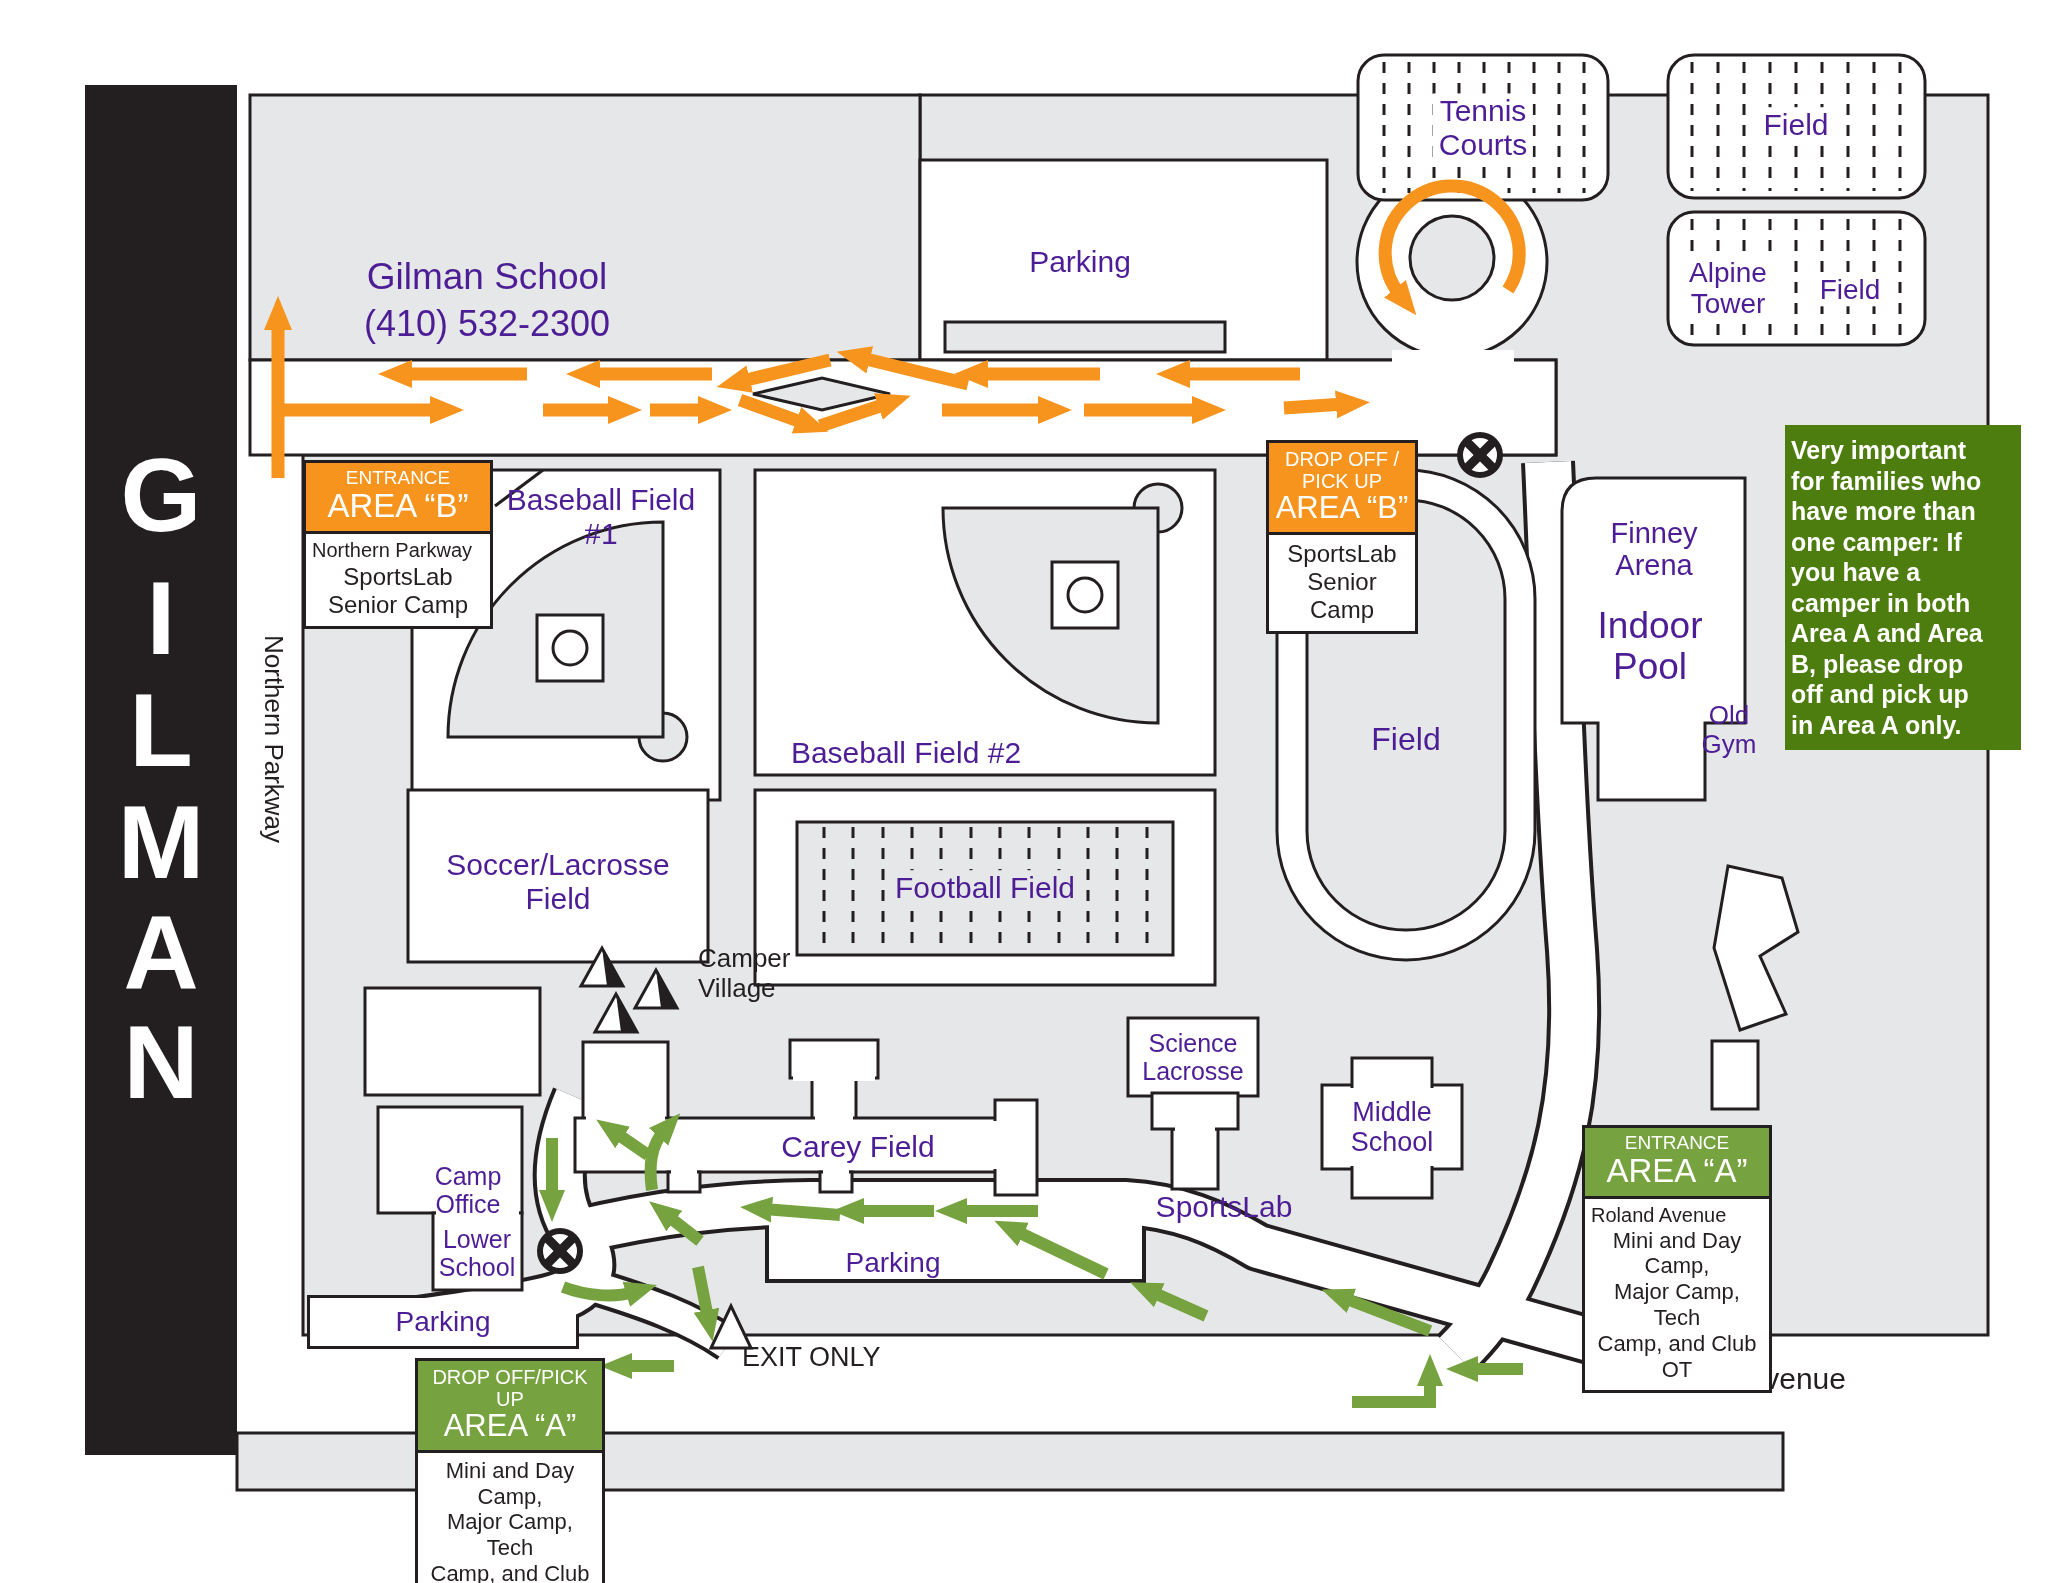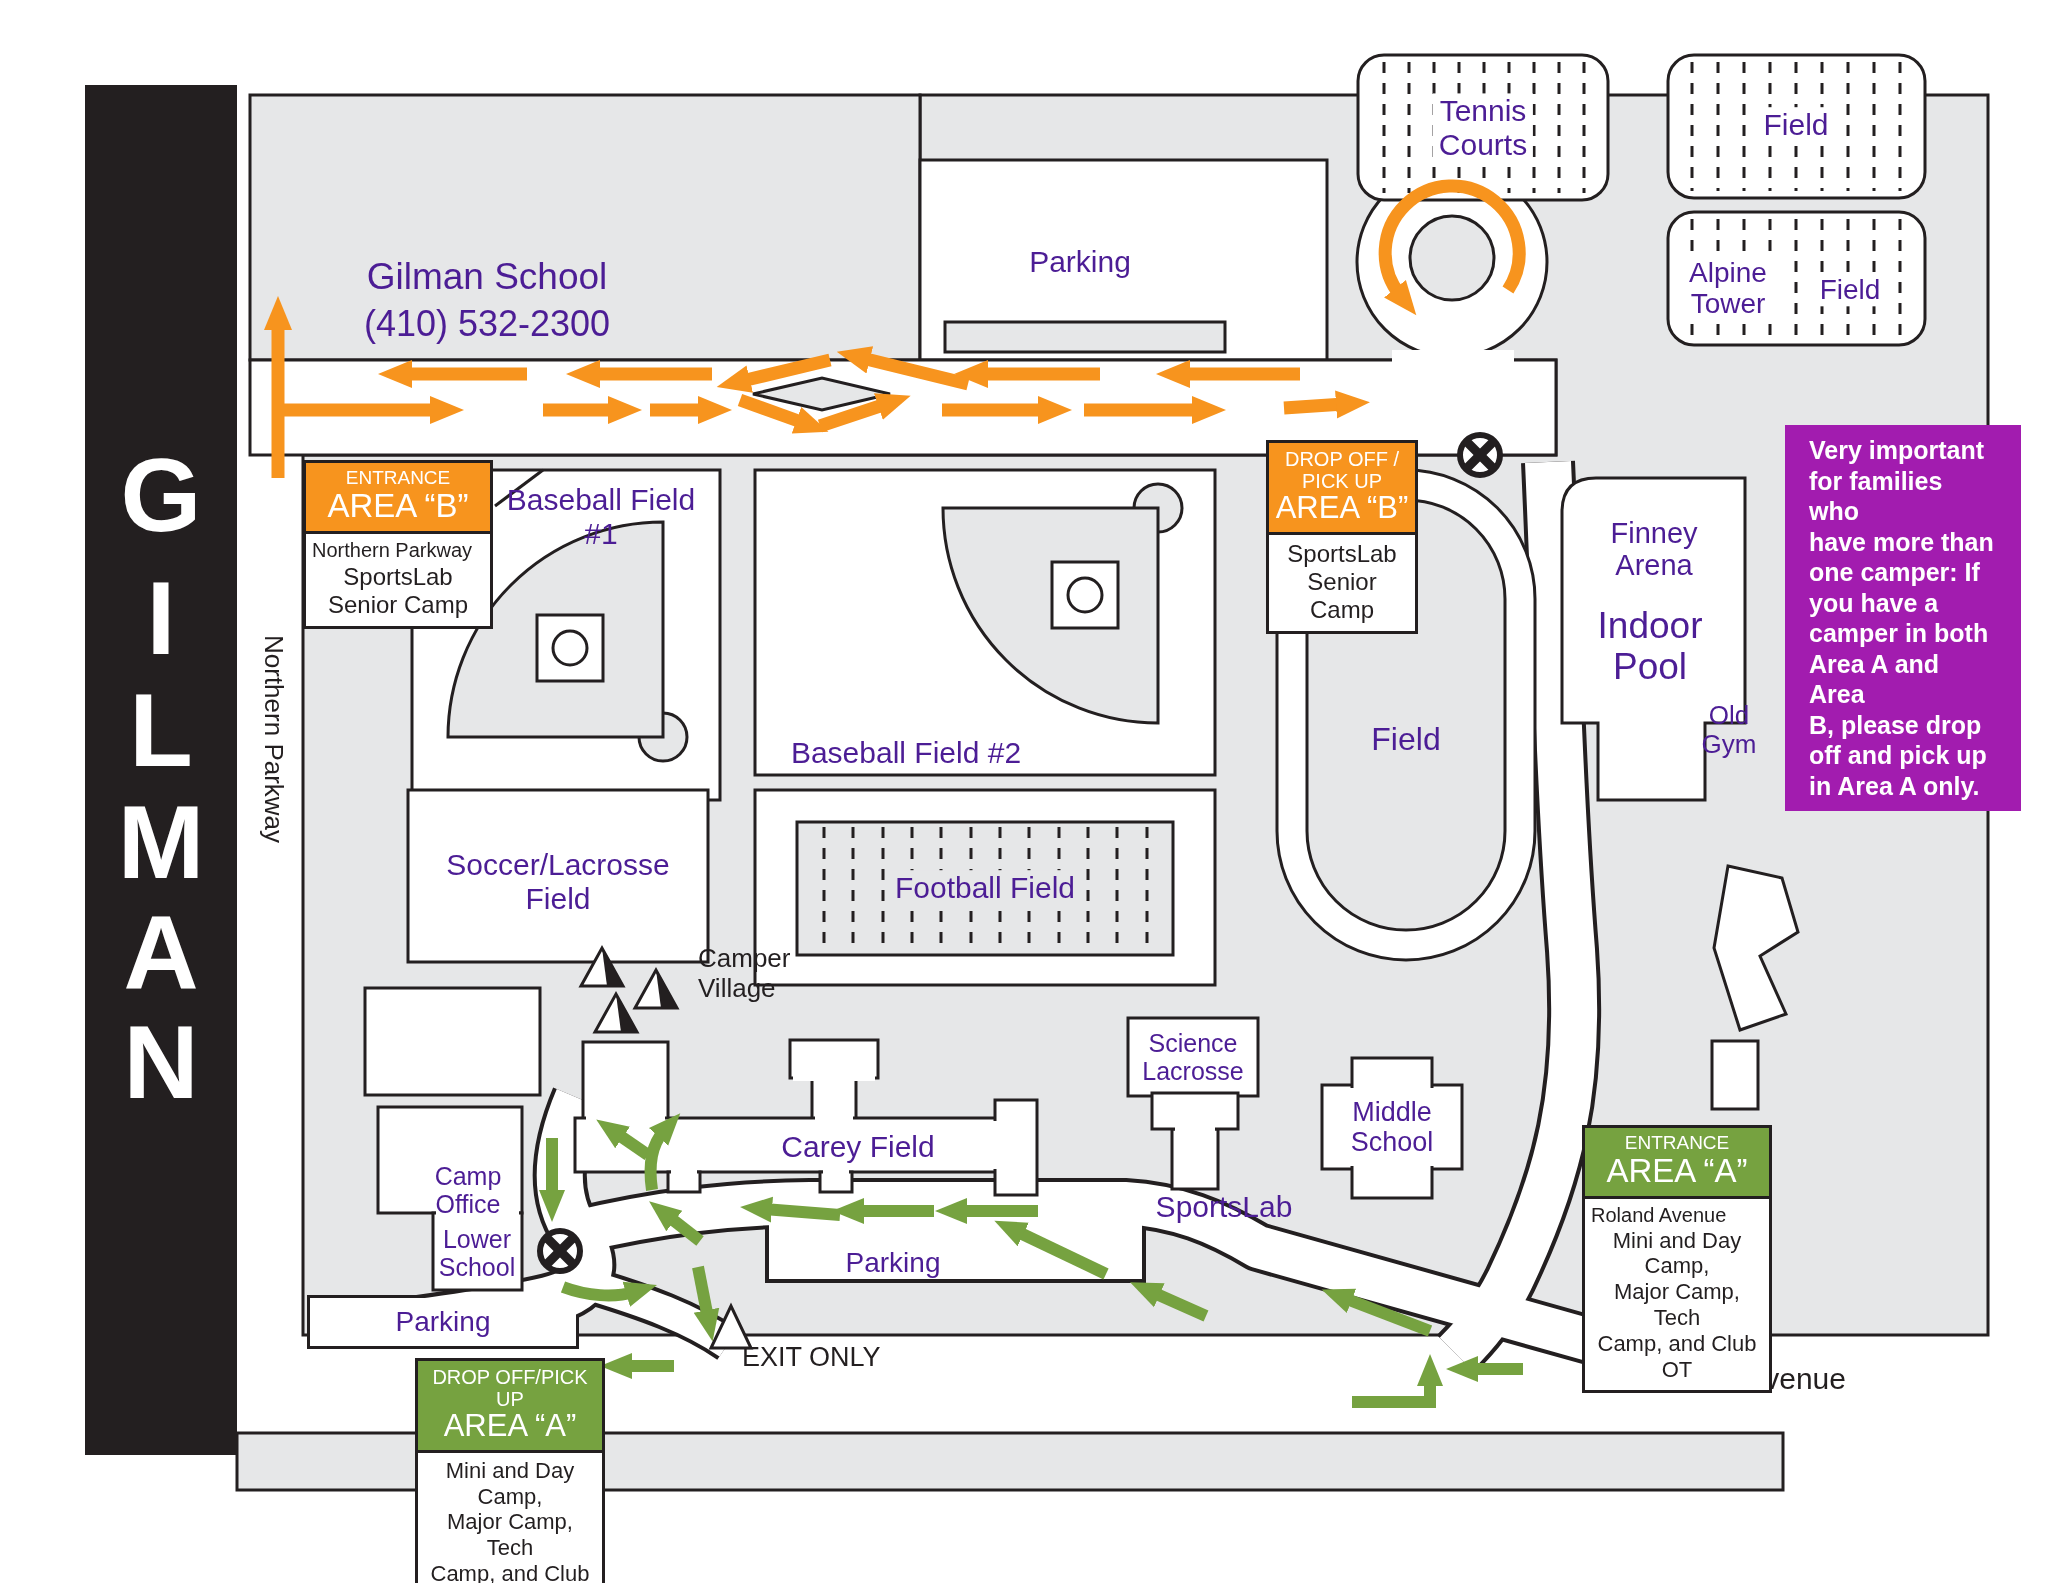--- a/index.html
+++ b/index.html
@@ -30,22 +30,22 @@
   #np-label{position:absolute;left:258px;top:635px;writing-mode:vertical-rl;font-size:26px}
   .sign{position:absolute;border:3px solid #231F20;background:#fff;box-sizing:border-box}
   .sign .hd{color:#fff;text-align:center;padding:5px 2px 7px}
   .sign .t1{font-size:19px;line-height:1.1}
   .sign .t2{font-size:33px;line-height:1.05}
   .sign .bd{background:#fff;border-top:3px solid #231F20;padding:5px 6px 7px;text-align:center}
   .sign .street{font-size:20px;text-align:left;margin-bottom:1px}
   .sign .camps{font-size:24px;white-space:pre-line;line-height:1.18}
   .orange .hd{background:#F7941E}
   .green .hd{background:#76A240}
-  #notice{position:absolute;left:1785px;top:425px;width:236px;background:#a21caf;color:#fff;
-          font-size:25px;font-weight:bold;line-height:1.22;padding:10px 24px;
+  #notice{position:absolute;left:1785px;top:425px;width:236px;background:#4d7c0f;color:#fff;
+          font-size:25px;font-weight:bold;line-height:1.22;padding:10px 6px;
           white-space:pre-line;box-sizing:border-box}
 </style>
 </head>
 <body>
 
 <div id="stage">
 
 <svg id="map-svg" width="2048" height="1583" viewBox="0 0 2048 1583">
   <defs>
     <marker id="mO" markerUnits="userSpaceOnUse" markerWidth="36" markerHeight="32" refX="8" refY="16" orient="auto">

